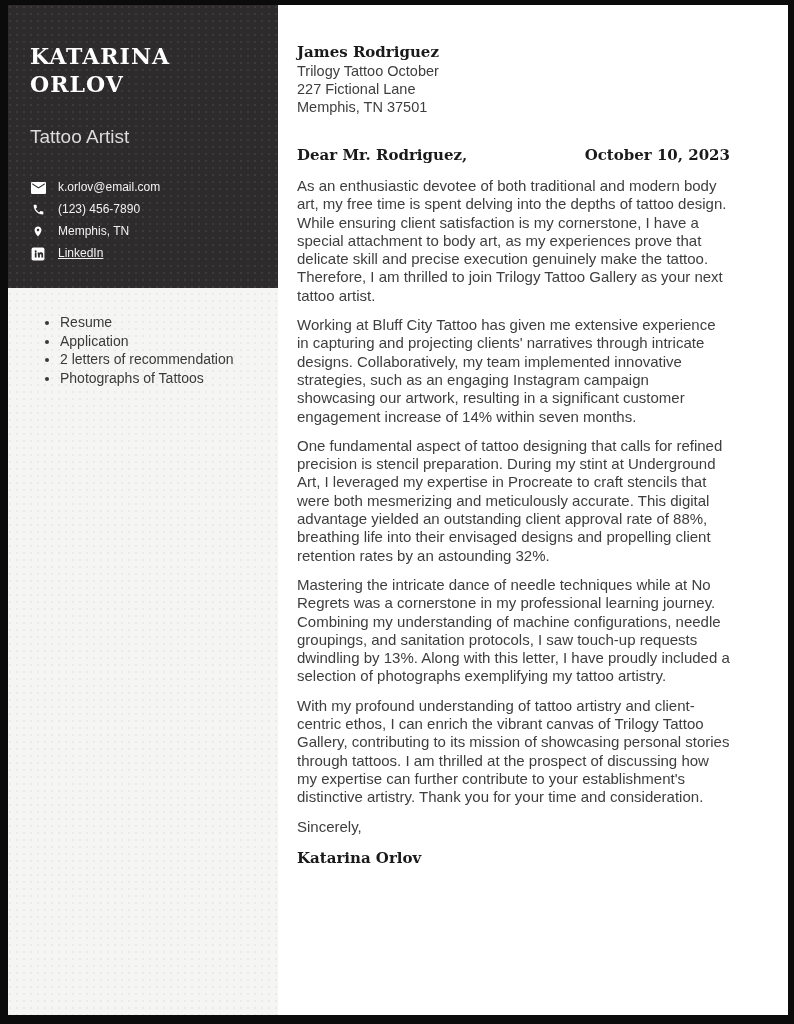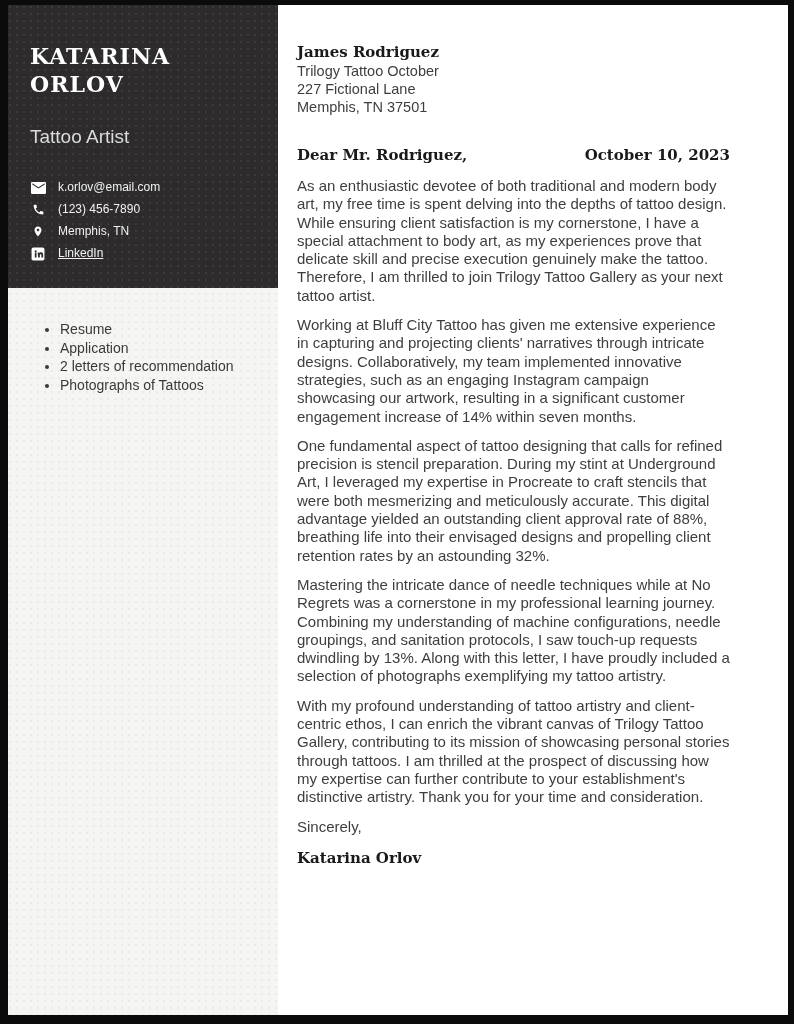--- a/index.html
+++ b/index.html
@@ -41,21 +41,21 @@
   .contact-row .icon { width: 16px; height: 15px; flex: 0 0 16px; display: flex; align-items: center; justify-content: center; }
   .contact-row .icon svg { display: block; }
   .contact-text { font-size: 12px; color: #f2f2f2; line-height: 14.5px; }
   a.contact-text { color: #f2f2f2; text-decoration: underline; cursor: pointer; }
 
   .sidebar-light { padding: 25px 14px 0 22px; }
   .enclosures-heading {
     font-family: "DejaVu Serif", "Liberation Serif", serif;
     font-weight: bold; font-size: 15.5px; color: #161616; letter-spacing: 0.3px;
   }
-  .enclosures-list { margin-top: 7px; padding-left: 30px; }
+  .enclosures-list { padding-left: 30px; }
   .enclosures-list li {
     font-size: 14px; color: #3a3a3a; line-height: 18.5px; list-style: disc;
   }
 
   
   .main {
     flex: 1 1 auto; background: #ffffff;
     padding: 38px 58px 0 19px;
     color: #3e3e3e;
   }

